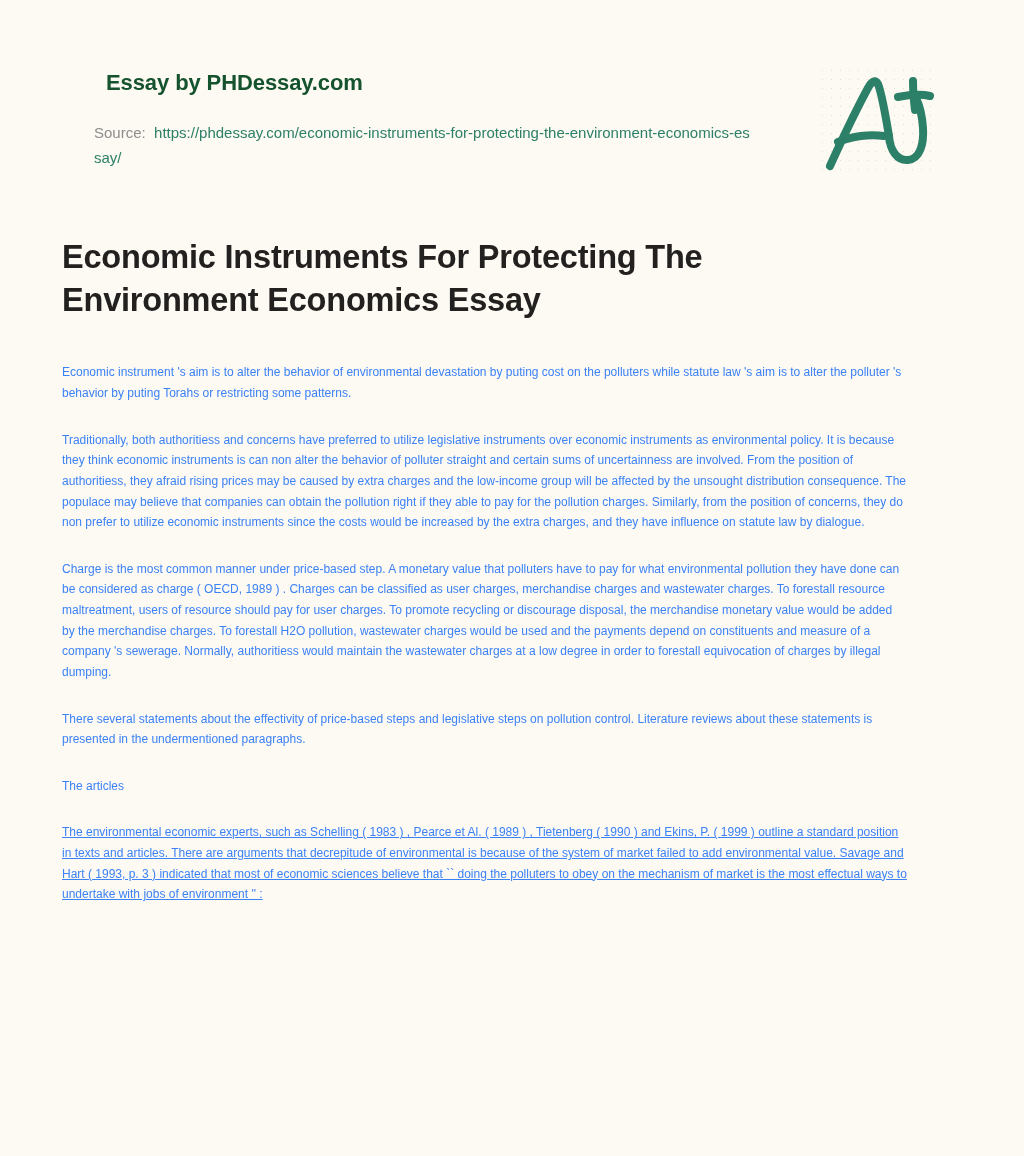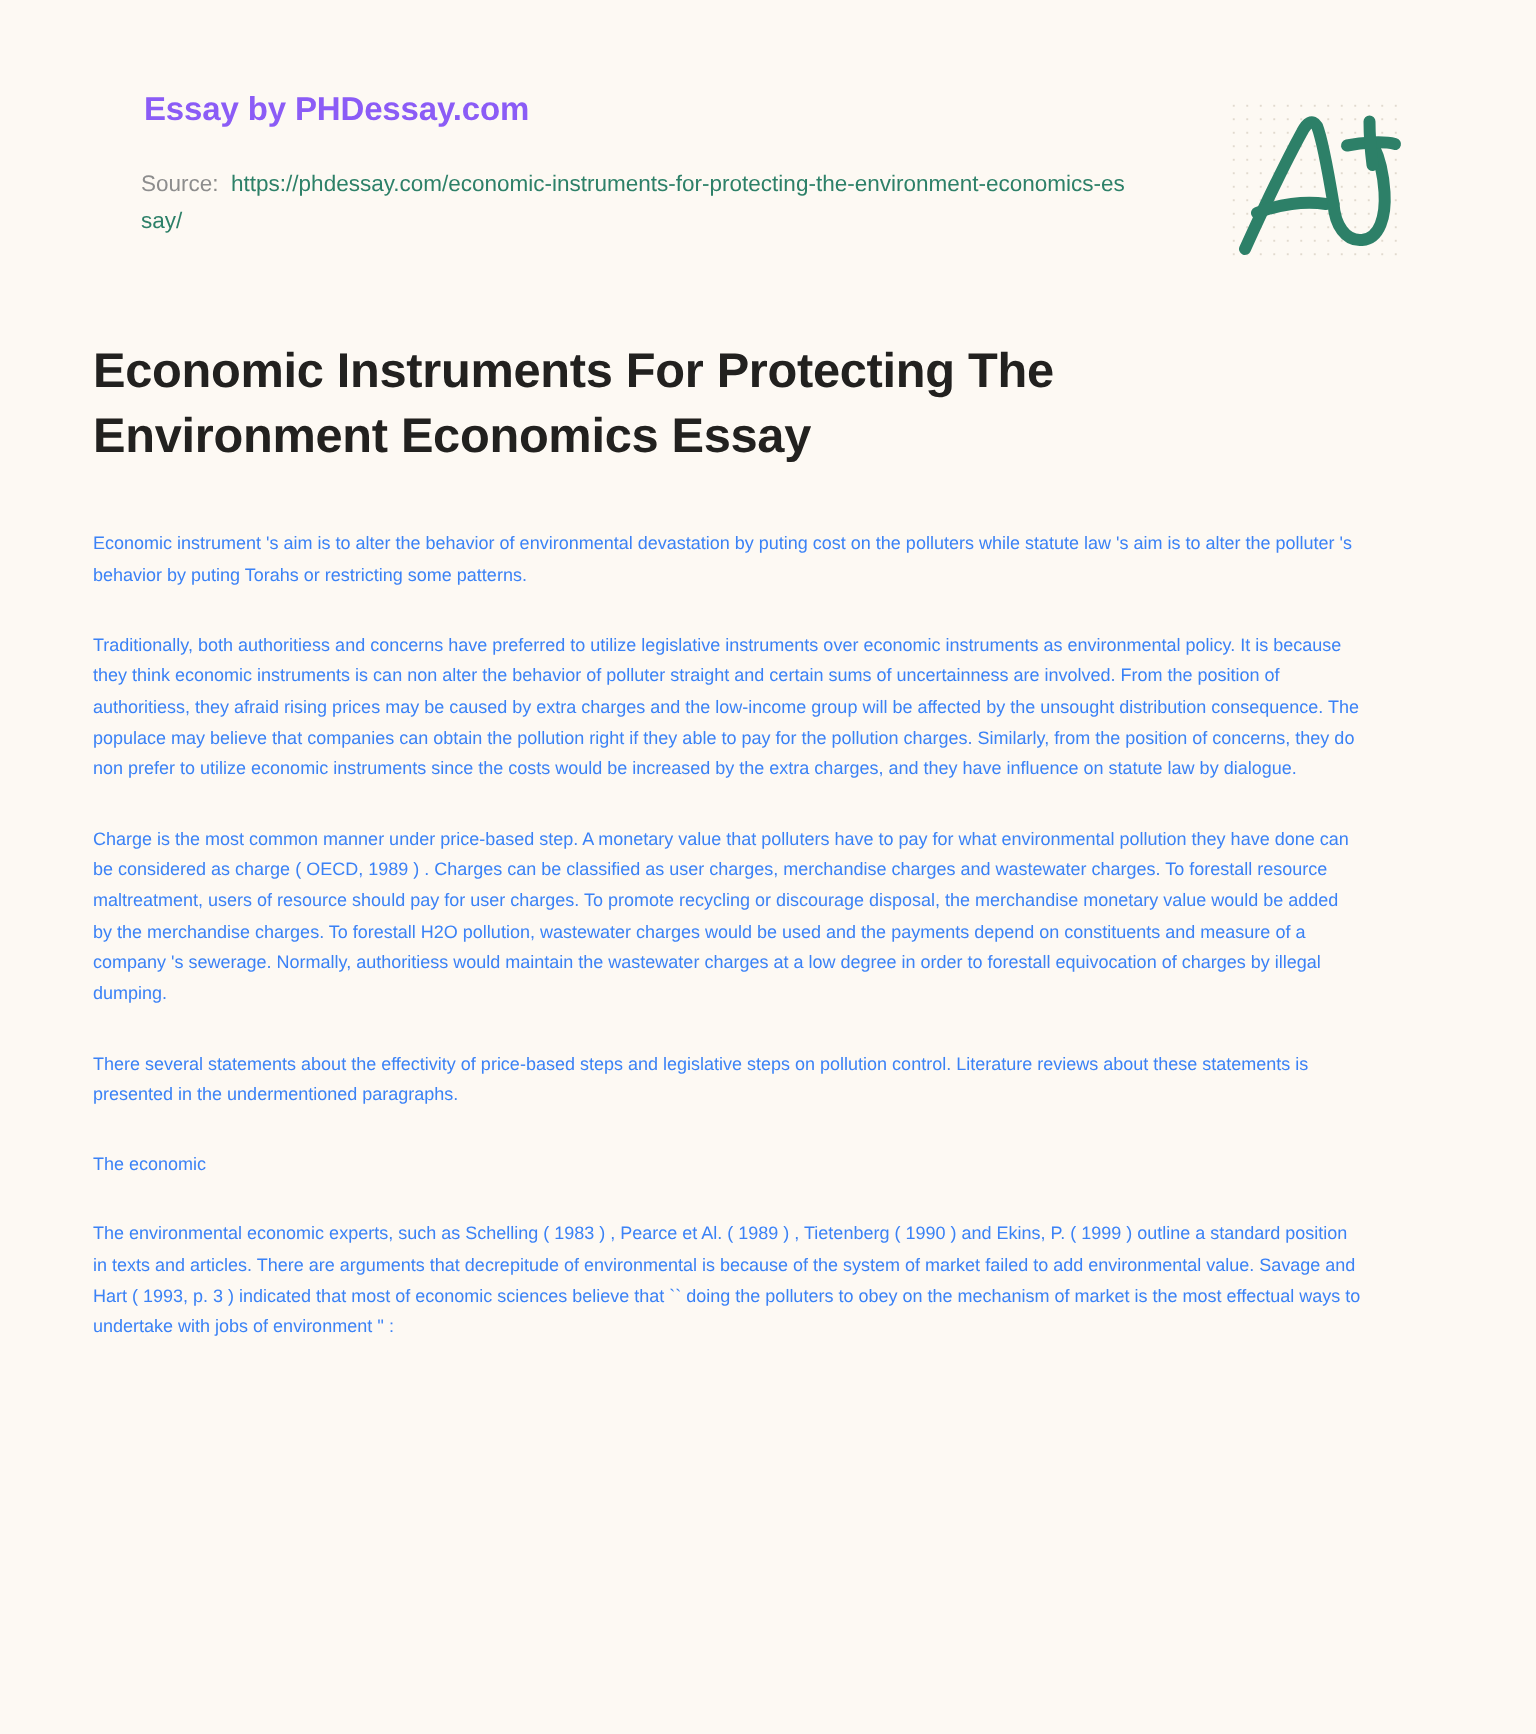--- a/index.html
+++ b/index.html
@@ -27,24 +27,24 @@
   .header {
     position: relative;
     padding: 58px 88px 0 94px;
     min-height: 150px;
     box-sizing: border-box;
   }
 
   .brand-line {
     font-size: 22px;
     font-weight: 700;
-    color: #8b5cf6;
+    color: #14532d;
     letter-spacing: -0.1px;
     line-height: 1.2;
-    margin: 2px;
+    margin: 12px;
   }
 
   .source-row {
     margin-top: 25px;
     max-width: 660px;
     font-size: 15px;
     line-height: 1.62;
     color: #8d8d8d;
     word-break: break-word;
   }
@@ -104,20 +104,21 @@
 
   .body-copy p {
     margin: 0 0 26px 0;
     font-size: 12px;
     line-height: 1.72;
     color: #3b82f6;
     max-width: 846px;
   }
   .body-copy p:last-child {
     margin-bottom: 0;
+    text-decoration: underline;
   }
 </style>
 </head>
 <body>
 
 <div class="page">
 
   <div class="header">
 
     <h1 class="brand-line">Essay by PHDessay.com</h1>
@@ -144,20 +145,20 @@
 
   <div class="article">
 
     <h2 class="article-title">Economic Instruments For Protecting The Environment Economics Essay</h2>
 
     <div class="body-copy">
       <p>Economic instrument 's aim is to alter the behavior of environmental devastation by puting cost on the polluters while statute law 's aim is to alter the polluter 's behavior by puting Torahs or restricting some patterns.</p>
       <p>Traditionally, both authoritiess and concerns have preferred to utilize legislative instruments over economic instruments as environmental policy. It is because they think economic instruments is can non alter the behavior of polluter straight and certain sums of uncertainness are involved. From the position of authoritiess, they afraid rising prices may be caused by extra charges and the low-income group will be affected by the unsought distribution consequence. The populace may believe that companies can obtain the pollution right if they able to pay for the pollution charges. Similarly, from the position of concerns, they do non prefer to utilize economic instruments since the costs would be increased by the extra charges, and they have influence on statute law by dialogue.</p>
       <p>Charge is the most common manner under price-based step. A monetary value that polluters have to pay for what environmental pollution they have done can be considered as charge ( OECD, 1989 ) . Charges can be classified as user charges, merchandise charges and wastewater charges. To forestall resource maltreatment, users of resource should pay for user charges. To promote recycling or discourage disposal, the merchandise monetary value would be added by the merchandise charges. To forestall H2O pollution, wastewater charges would be used and the payments depend on constituents and measure of a company 's sewerage. Normally, authoritiess would maintain the wastewater charges at a low degree in order to forestall equivocation of charges by illegal dumping.</p>
       <p>There several statements about the effectivity of price-based steps and legislative steps on pollution control. Literature reviews about these statements is presented in the undermentioned paragraphs.</p>
-      <p>The economic</p>
+      <p>The articles</p>
       <p>The environmental economic experts, such as Schelling ( 1983 ) , Pearce et Al. ( 1989 ) , Tietenberg ( 1990 ) and Ekins, P. ( 1999 ) outline a standard position in texts and articles. There are arguments that decrepitude of environmental is because of the system of market failed to add environmental value. Savage and Hart ( 1993, p. 3 ) indicated that most of economic sciences believe that `` doing the polluters to obey on the mechanism of market is the most effectual ways to undertake with jobs of environment '' :</p>
 
     </div>
 
   </div>
 
 </div>
 
 </body></html>

